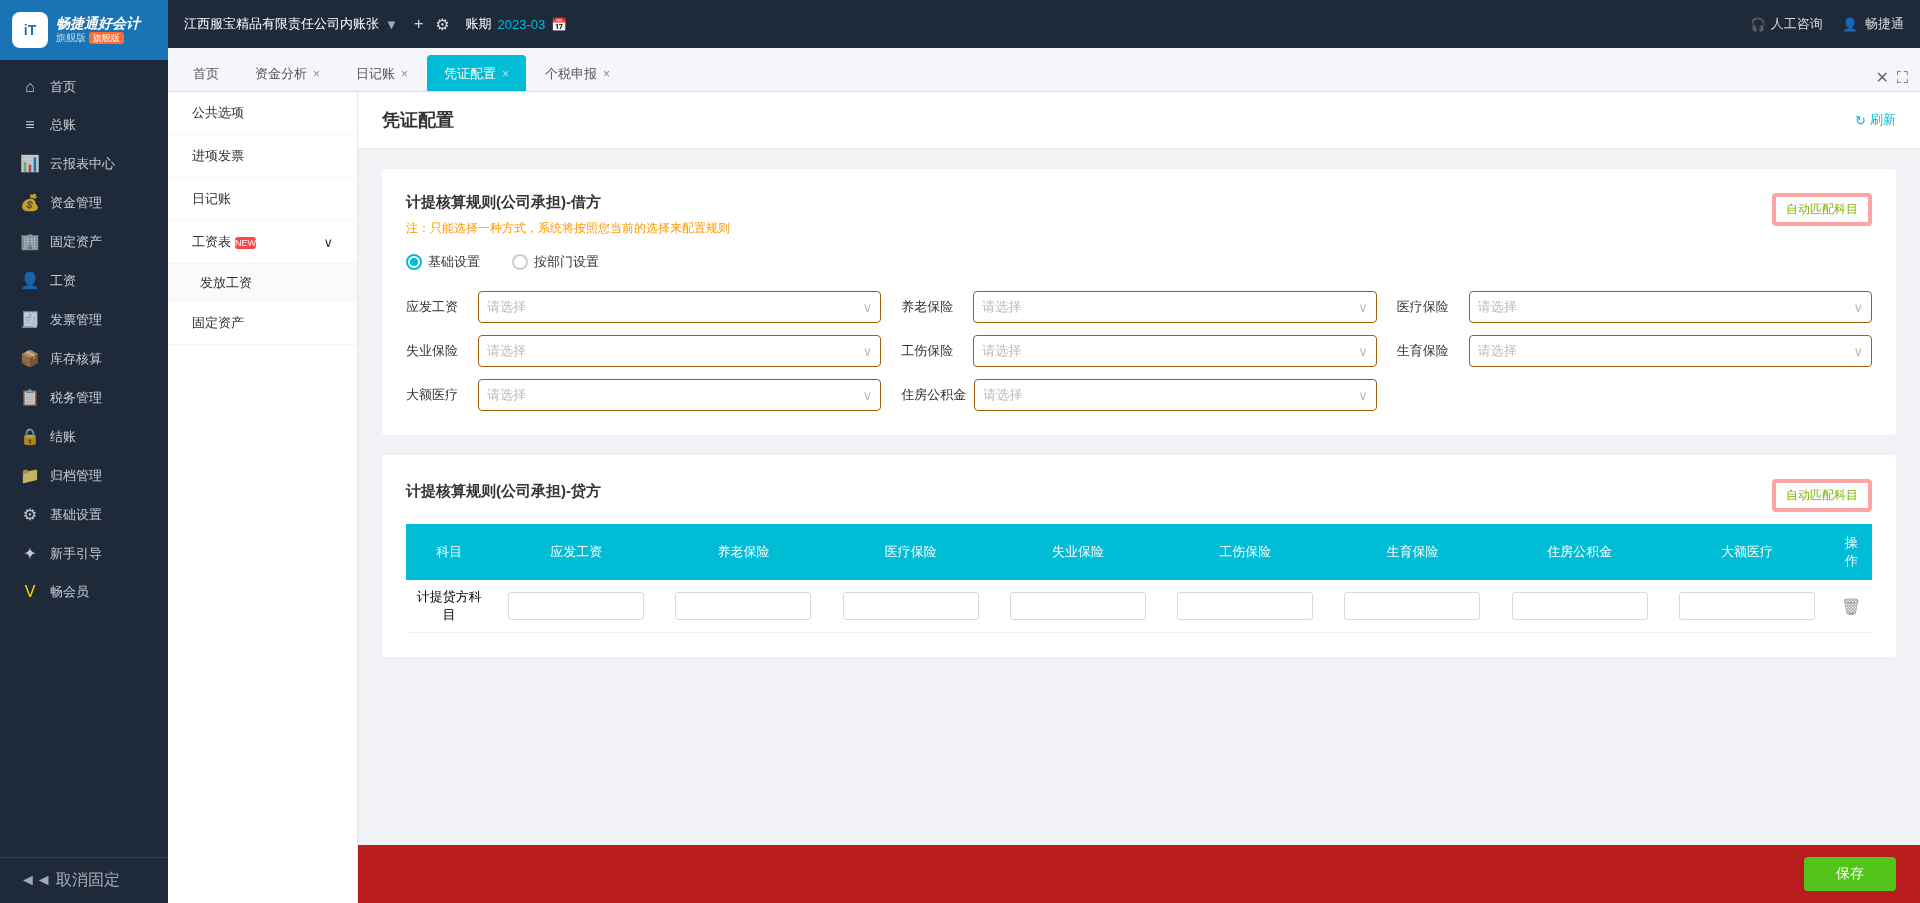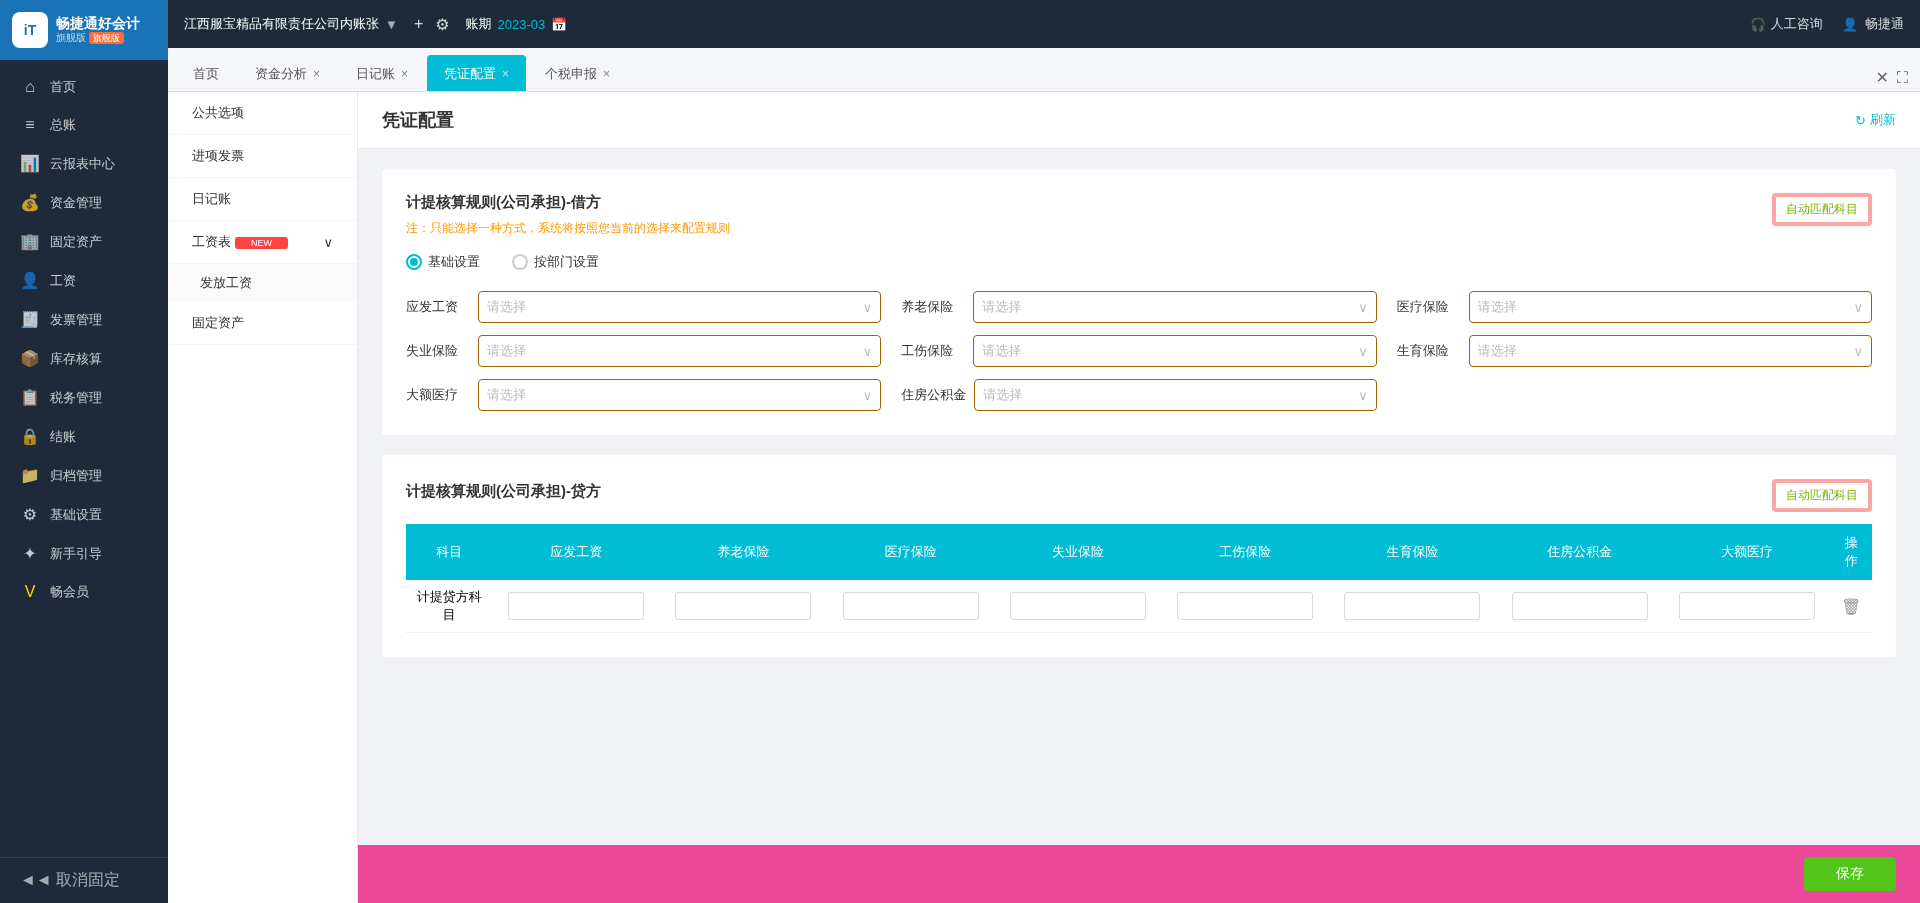--- a/index.html
+++ b/index.html
@@ -27,21 +27,21 @@
       height: 36px;
       background: white;
       border-radius: 8px;
       display: flex;
       align-items: center;
       justify-content: center;
       font-weight: bold;
       color: #1a73b5;
       font-size: 14px;
     }
-    .logo-text { color: white; font-size: 14px; font-weight: bold; line-height: 1.2; }
+    .logo-text { color: white; font-size: 14px; font-weight: bold; line-height: 1.2; font-style: italic; }
     .logo-sub { color: rgba(255,255,255,0.7); font-size: 10px; }
     .logo-badge { background: #ff6b35; color: white; font-size: 9px; padding: 1px 4px; border-radius: 3px; margin-top: 2px; }
     .sidebar-nav { flex: 1; overflow-y: auto; padding: 8px 0; }
     .sidebar-item {
       display: flex;
       align-items: center;
       gap: 10px;
       padding: 10px 20px;
       color: rgba(255,255,255,0.75);
       cursor: pointer;
@@ -146,21 +146,21 @@
       color: #333;
       display: flex;
       align-items: center;
       justify-content: space-between;
       border-bottom: 1px solid #f5f5f5;
     }
     .new-badge {
       background: #ff4444;
       color: white;
       font-size: 9px;
-      padding: 1px 16px;
+      padding: 1px 0;
       border-radius: 3px;
       margin-left: 4px;
       text-align: center;
     }
     .left-menu-sub { padding: 10px 24px 10px 32px; cursor: pointer; font-size: 13px; color: #333; background: #fafafa; }
     .left-menu-sub.active { background: #00bcd4; color: white; }
 
     
     .main-content {
       flex: 1;
@@ -261,21 +261,21 @@
       padding: 0 6px;
       font-size: 12px;
     }
     .delete-btn { color: #999; cursor: pointer; font-size: 16px; }
 
     
     .save-bar {
       padding: 12px 24px;
       display: flex;
       justify-content: flex-end;
-      background: #ec4899;
+      background: #b91c1c;
       flex-shrink: 0;
     }
     .save-btn {
       background: #52c41a;
       color: white;
       border: none;
       padding: 8px 32px;
       font-size: 14px;
       border-radius: 4px;
       cursor: pointer;

